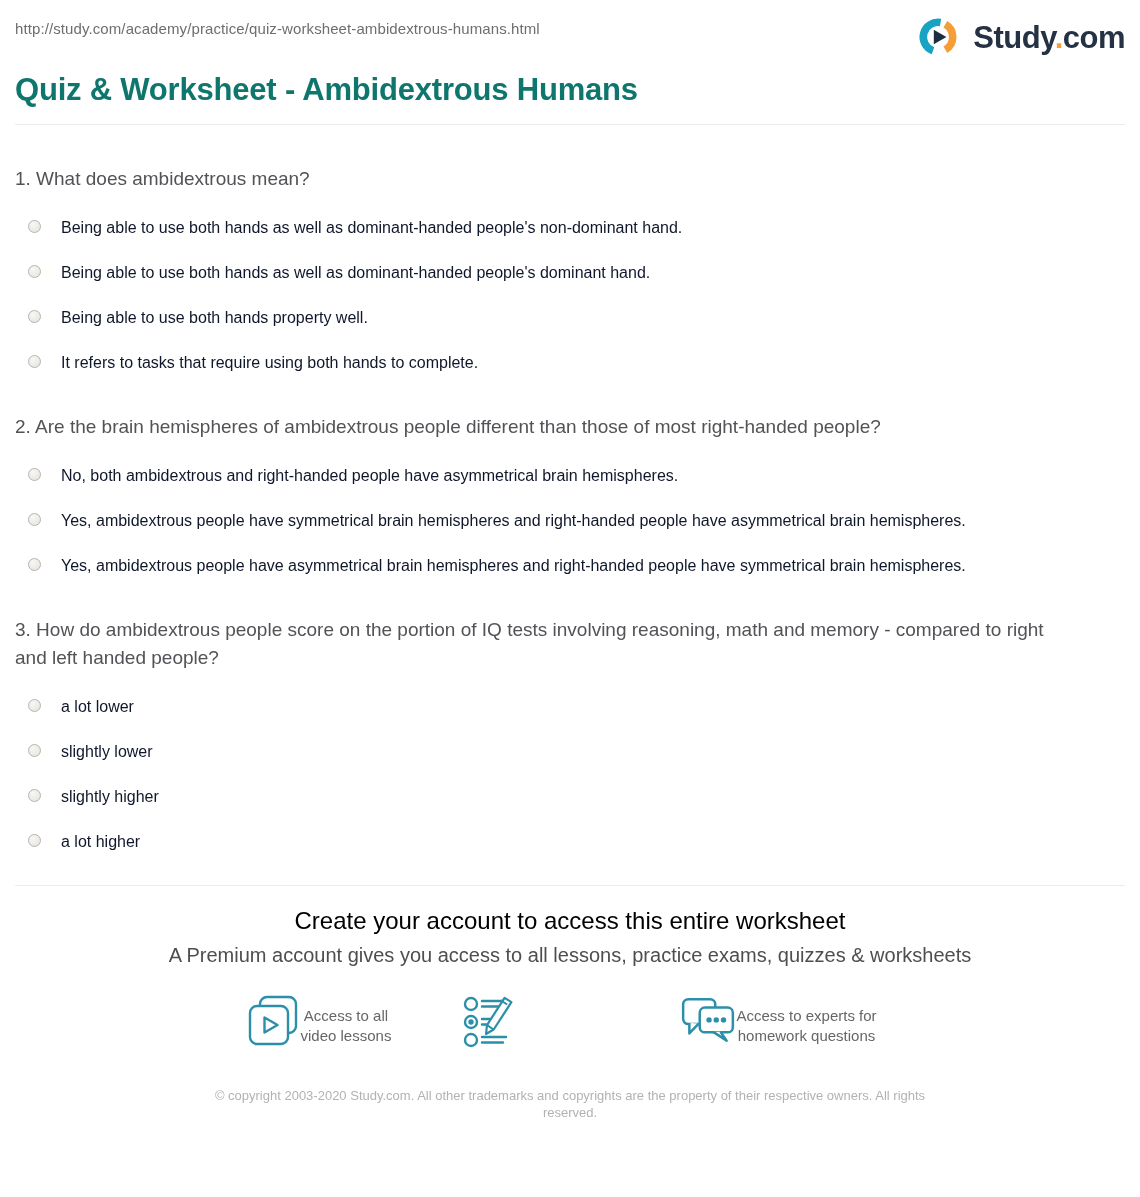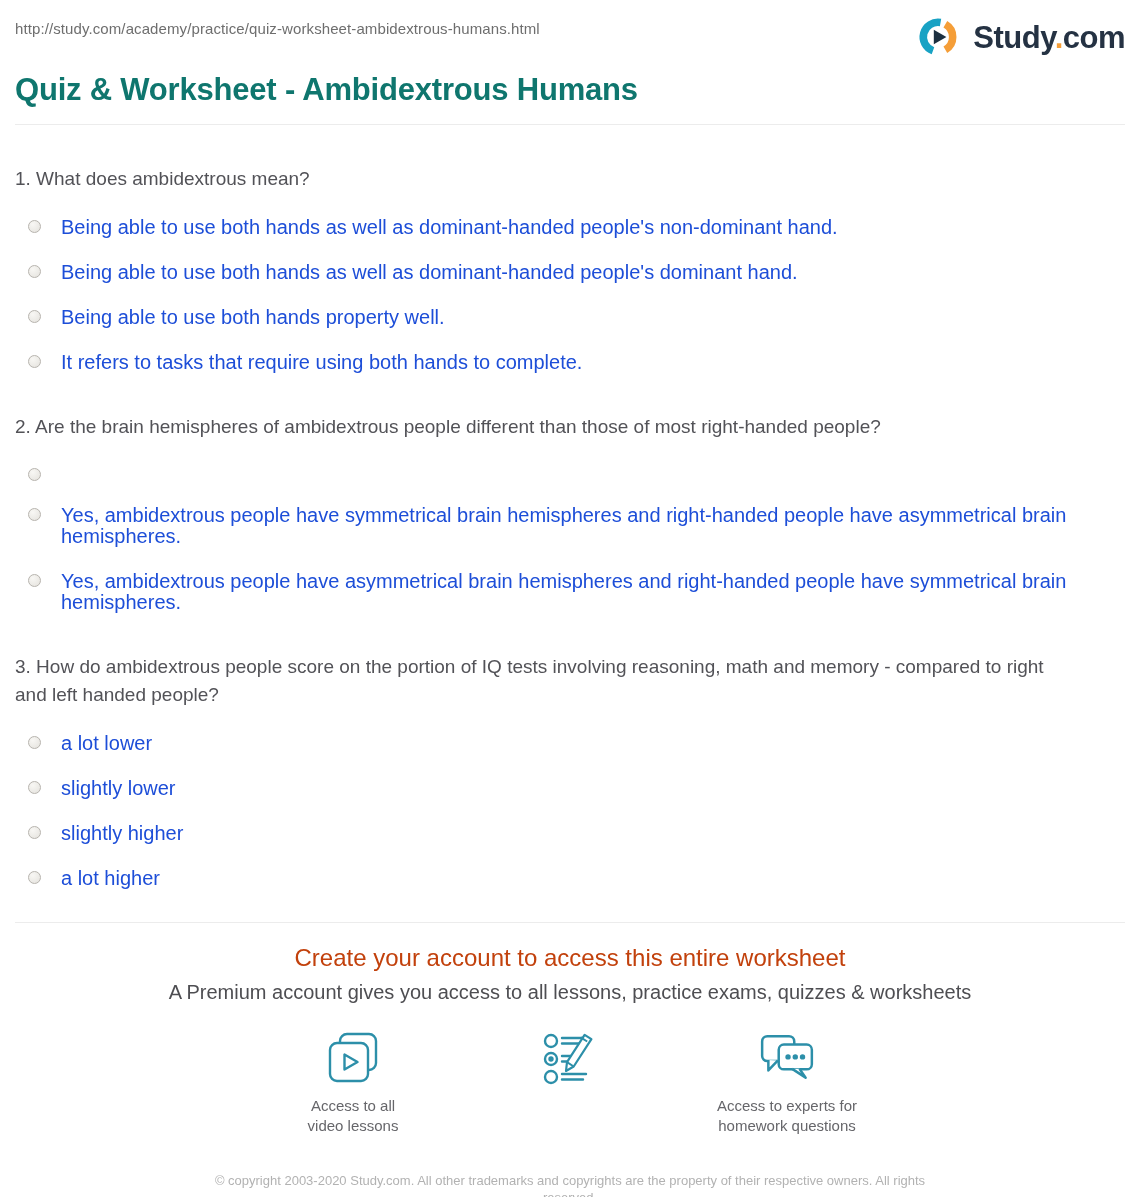--- a/index.html
+++ b/index.html
@@ -28,29 +28,29 @@
   .question:first-of-type { margin-top:30px; }
   .q-text { font-size:19px; font-weight:normal; color:#525257; line-height:28px; max-width:1060px; }
   .options { margin-top:4px; }
   .option { display:flex; align-items:flex-start; margin-top:24px; padding-left:13px; cursor:pointer; }
   .radio {
     width:13px; height:13px; border-radius:50%;
     border:1px solid #b7b4ae;
     background:radial-gradient(circle at 35% 30%, #f8f7f4, #e4e2dd);
     margin-top:3px; flex:0 0 13px;
   }
-  .option-label { font-size:20px; color:#1d4ed8; margin-left:20px; line-height:21px; }
+  .option-label { font-size:16px; color:#0f172a; margin-left:20px; line-height:21px; }
 
   
   .cta-divider { margin-top:33px; }
   .cta { text-align:center; }
-  .cta-title { margin-top:21px; font-size:24px; color:#c2410c; font-weight:normal; }
+  .cta-title { margin-top:21px; font-size:24px; color:#000000; font-weight:normal; }
   .cta-subtitle { margin-top:9px; font-size:20px; color:#4e4e52; }
   .features { display:flex; justify-content:center; margin-top:26px; }
-  .feature { width:217px; display:flex; flex-direction:column; align-items:center; }
+  .feature { width:217px; display:flex; flex-direction:row; align-items:center; }
   .feature-icon { height:58px; display:flex; align-items:center; justify-content:center; }
   .feature-label { margin-top:8px; font-size:15px; color:#66666a; line-height:20px; text-align:center; }
 
   
   .footer { margin-top:36px; text-align:center; }
   .footer-text { font-size:13px; color:#b2b2b2; line-height:17px; max-width:760px; margin:0 auto; }
 
   svg { display:block; }
 </style>
 </head>
@@ -95,20 +95,21 @@
         <span class="option-label">It refers to tasks that require using both hands to complete.</span>
       </div>
     </div>
   </div>
 
   <div class="question">
     <div class="q-text">2. Are the brain hemispheres of ambidextrous people different than those of most right-handed people?</div>
     <div class="options">
       <div class="option">
         <span class="radio"></span>
+        <span class="option-label">No, both ambidextrous and right-handed people have asymmetrical brain hemispheres.</span>
       </div>
       <div class="option">
         <span class="radio"></span>
         <span class="option-label">Yes, ambidextrous people have symmetrical brain hemispheres and right-handed people have asymmetrical brain hemispheres.</span>
       </div>
       <div class="option">
         <span class="radio"></span>
         <span class="option-label">Yes, ambidextrous people have asymmetrical brain hemispheres and right-handed people have symmetrical brain hemispheres.</span>
       </div>
     </div>

